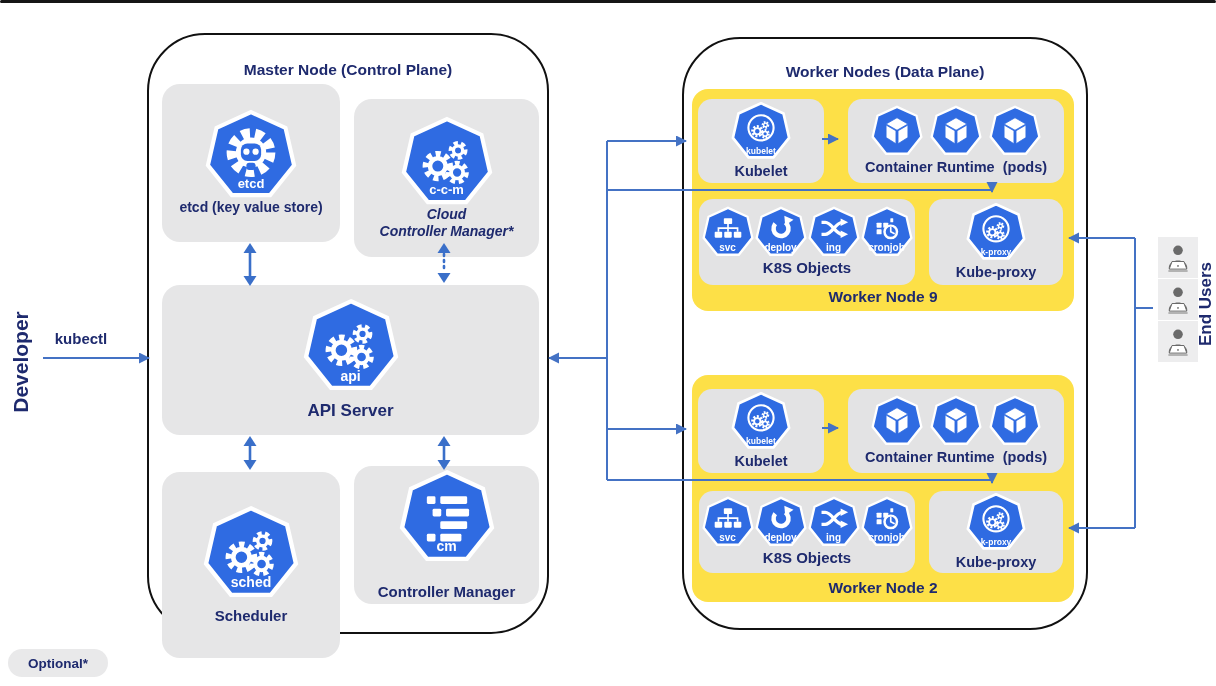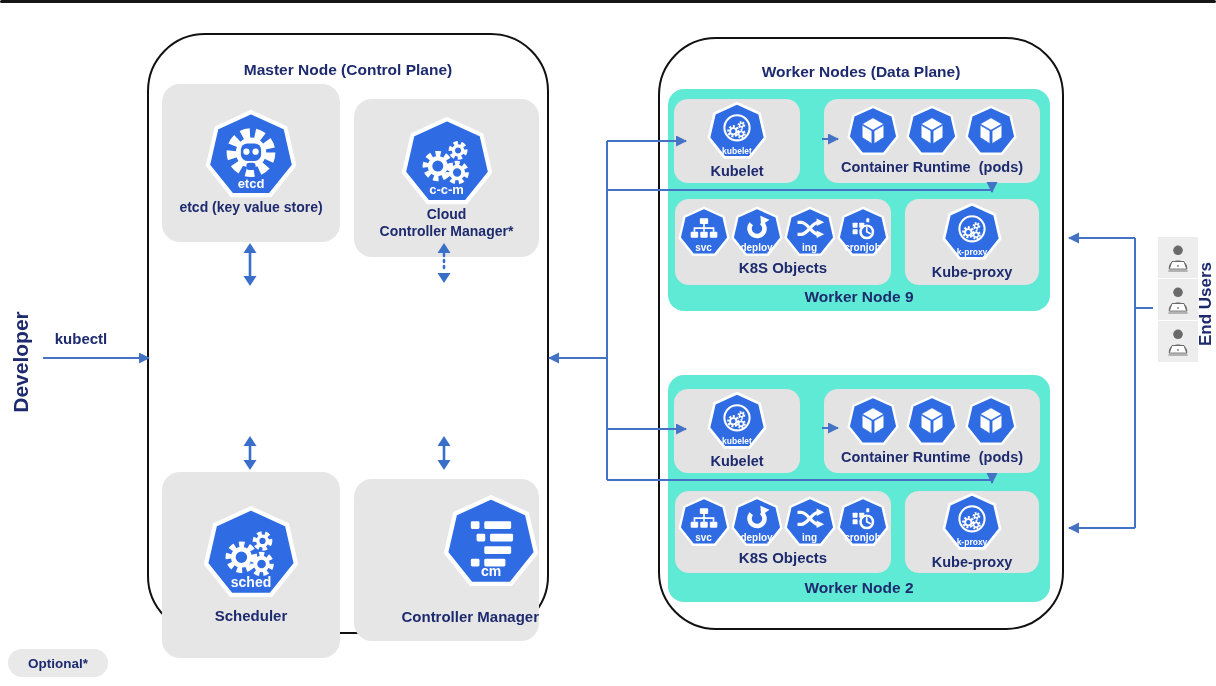--- a/index.html
+++ b/index.html
@@ -8,21 +8,21 @@
   .navy{color:#1e2a6e;font-weight:bold;}
   .topbar{left:0;top:0;width:1216px;height:3px;background:#161616;border-radius:2px;}
 
   
   .nodebox{border:2.5px solid #111;border-radius:58px;background:#fff;box-sizing:border-box;}
   .boxtitle{left:0;right:0;text-align:center;font-size:15.5px;}
 
   
   .card{background:#e6e6e7;border-radius:18px;display:flex;flex-direction:column;align-items:center;justify-content:center;box-sizing:border-box;}
   .subcard{background:#e3e3e4;border-radius:14px;display:flex;flex-direction:column;align-items:center;justify-content:center;box-sizing:border-box;padding:2px;}
-  .wn{background:#5eead4;border-radius:16px;}
+  .wn{background:#fde047;border-radius:16px;}
 
   .lbl{font-size:14px;line-height:1.25;text-align:center;}
   .lbl-lg{font-size:17px;}
   .lbl-md{font-size:15px;}
   .lbl-sm{font-size:14px;}
   .ws-pre{white-space:pre-wrap;}
 
   
   .hept{position:relative;flex:0 0 auto;}
   .hept svg{position:absolute;inset:0;width:100%;height:100%;overflow:visible;}
@@ -145,51 +145,61 @@
   </div>
 
   <div class="abs card" style="left:205px;top:64px;width:185px;height:158px;">
     <div class="hept h90">
       <svg viewBox="0 0 100 97">
           <use href="#heptshape"></use>
           <use href="#gears"></use>
         </svg>
       <span class="hlabel">c-c-m</span>
     </div>
-    <div class="lbl navy lbl-sm" style="margin-top:0;">
+    <div class="lbl navy lbl-sm" style="margin-top:0;font-style:italic;">
       <div>Cloud</div>
       <div>Controller Manager*</div>
     </div>
   </div>
 
+  <div class="abs card" style="left:13px;top:250px;width:377px;height:150px;">
+    <div class="hept h95">
+      <svg viewBox="0 0 100 97">
+          <use href="#heptshape"></use>
+          <use href="#gears"></use>
+        </svg>
+      <span class="hlabel">api</span>
+    </div>
+    <div class="lbl navy lbl-lg" style="margin-top:8px;">API Server</div>
+  </div>
 
   <div class="abs card" style="left:13px;top:437px;width:178px;height:186px;">
     <div class="hept h95">
       <svg viewBox="0 0 100 97">
           <use href="#heptshape"></use>
           <use href="#gears"></use>
         </svg>
       <span class="hlabel">sched</span>
     </div>
     <div class="lbl navy lbl-md" style="margin-top:8px;">Scheduler</div>
   </div>
 
-  <div class="abs card" style="left:205px;top:444px;width:185px;height:162px;align-items:flex-end;">
+  <div class="abs card" style="left:205px;top:431px;width:185px;height:138px;">
     <div class="hept h95">
       <svg viewBox="0 0 100 97">
           <use href="#heptshape"></use>
           <use href="#listglyph"></use>
         </svg>
       <span class="hlabel">cm</span>
     </div>
     <div class="lbl navy lbl-md" style="margin-top:20px;">Controller Manager</div>
   </div>
 </div>
 
-<div class="abs nodebox z1" style="left:658px;top:37px;width:406px;height:593px;">
+<div class="abs nodebox z1" style="left:682px;top:37px;width:406px;height:593px;">
   <div class="abs navy boxtitle" style="top:24px;">Worker Nodes (Data Plane)</div>
 
   <div class="abs wn" style="left:8px;top:50px;width:382px;height:222px;">
     <div class="abs subcard" style="left:6px;top:10px;width:126px;height:84px;">
       <div class="hept h58">
         <svg viewBox="0 0 100 97">
             <use href="#heptshape"></use>
             <circle cx="50" cy="44" r="21" fill="none" stroke="#fff" stroke-width="3.5"></circle>
             <use href="#gears" transform="translate(50,46) scale(0.62) translate(-50,-48)"></use>
           </svg>

